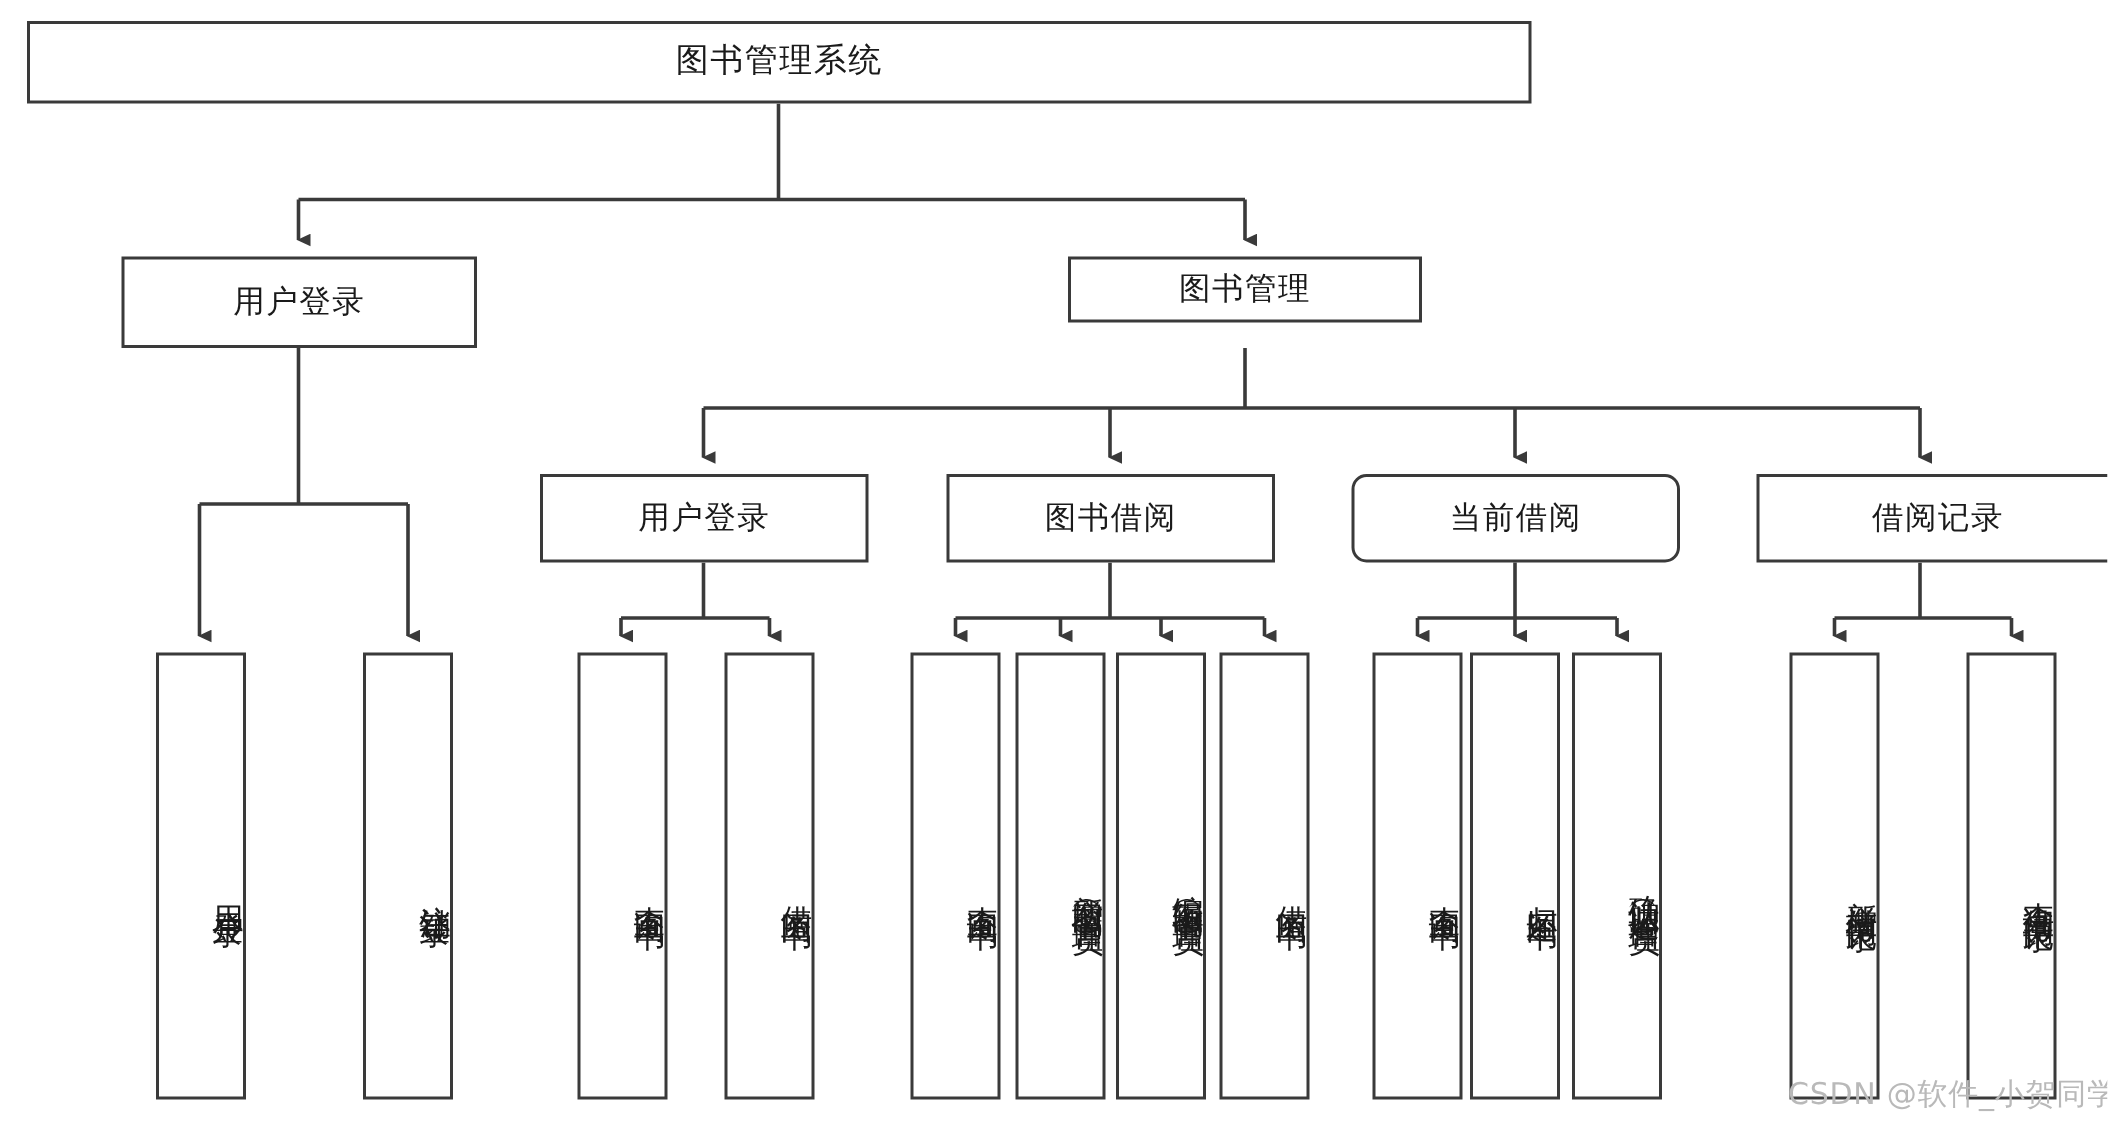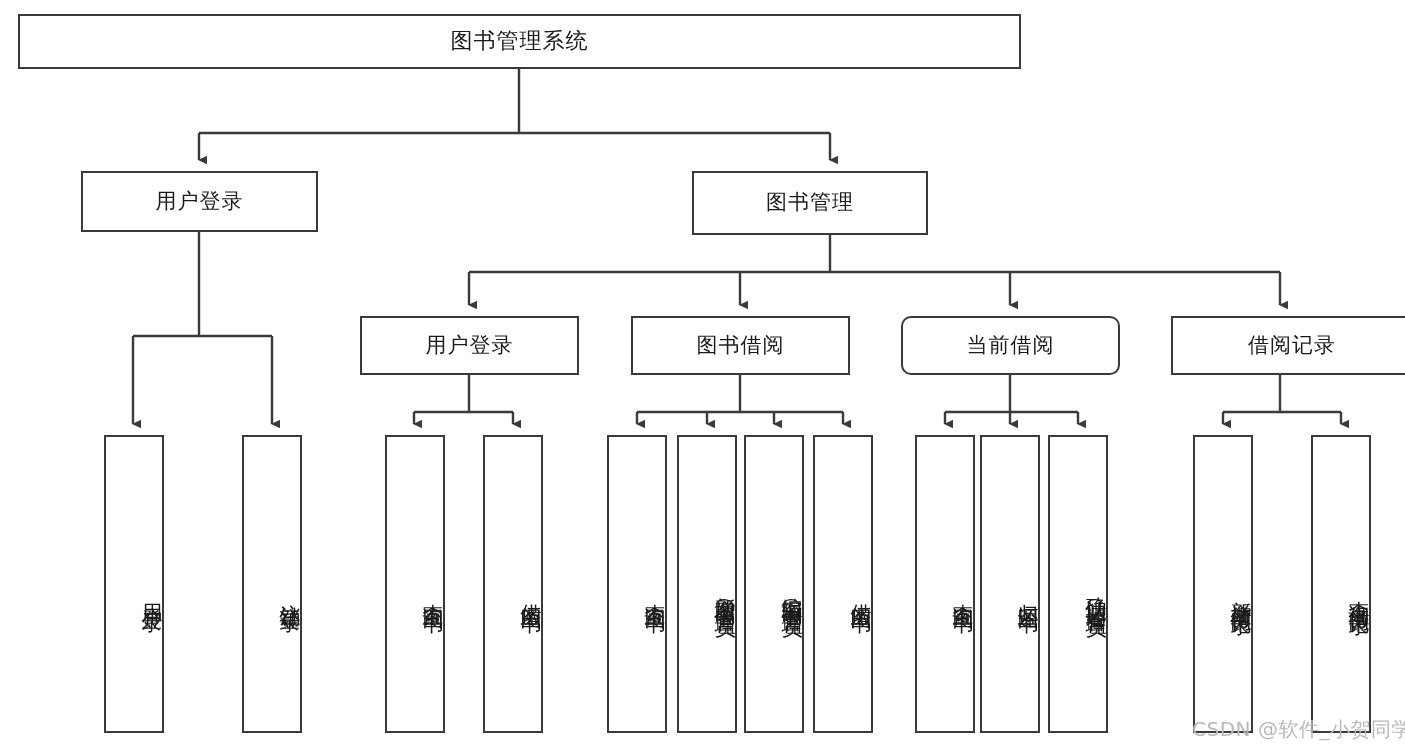--- a/index.html
+++ b/index.html
@@ -123,21 +123,21 @@
     </g>
   </svg>
 
   <div class="node node-h node-root" style="left:18px; top:14px; width:1003px; height:55px;">
     <span>图书管理系统</span>
   </div>
 
   <div class="node node-h" style="left:81px; top:171px; width:237px; height:61px;">
     <span>用户登录</span>
   </div>
-  <div class="node node-h" style="left:692px; top:171px; width:236px; height:64px;">
+  <div class="node node-h" style="left:712px; top:171px; width:236px; height:44px;">
     <span>图书管理</span>
   </div>
 
   <div class="node node-h" style="left:360px; top:316px; width:219px; height:59px;">
     <span>用户登录</span>
   </div>
   <div class="node node-h" style="left:631px; top:316px; width:219px; height:59px;">
     <span>图书借阅</span>
   </div>
   <div class="node node-h" style="left:901px; top:316px; width:219px; height:59px;border-radius:10px;">

